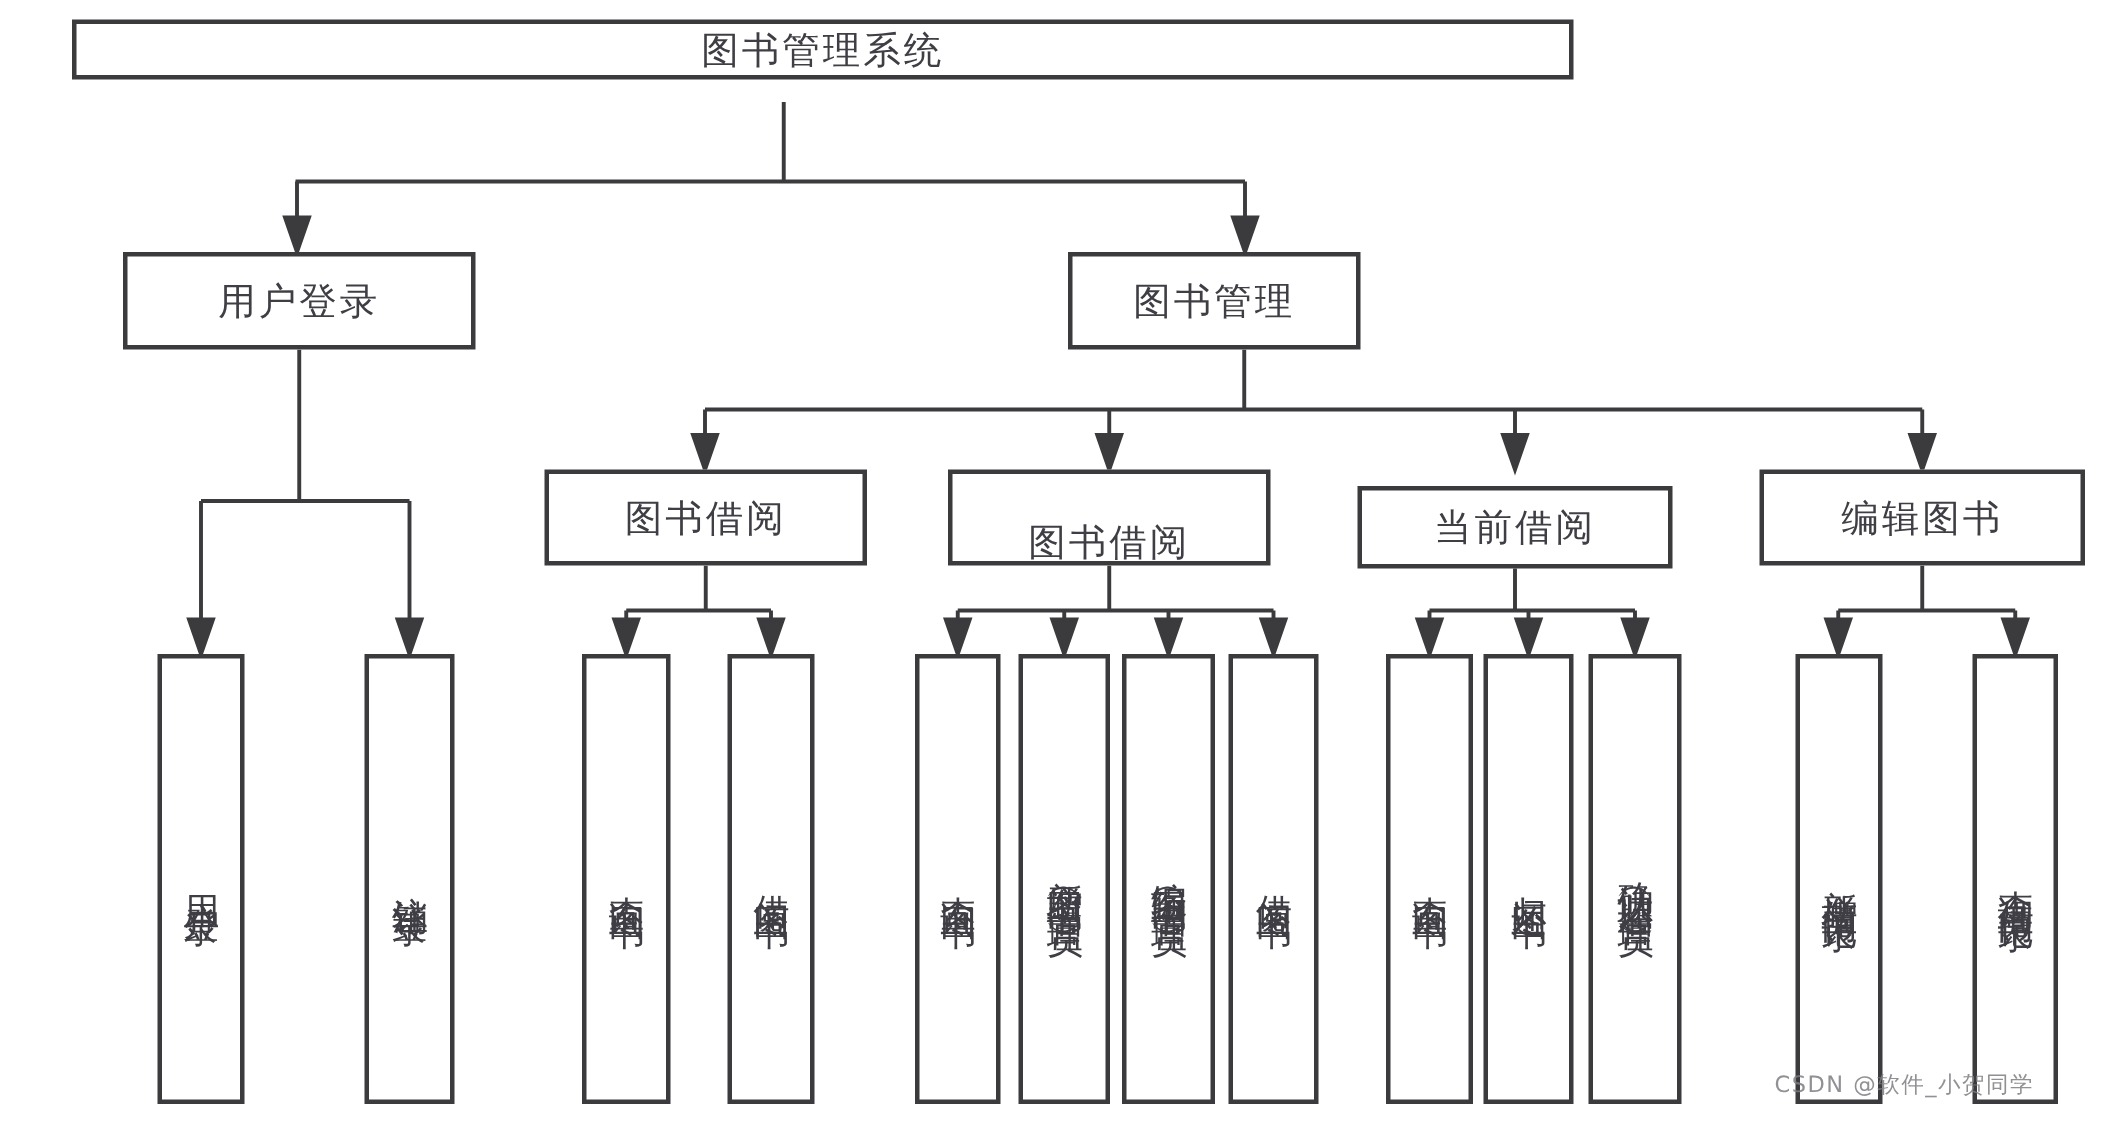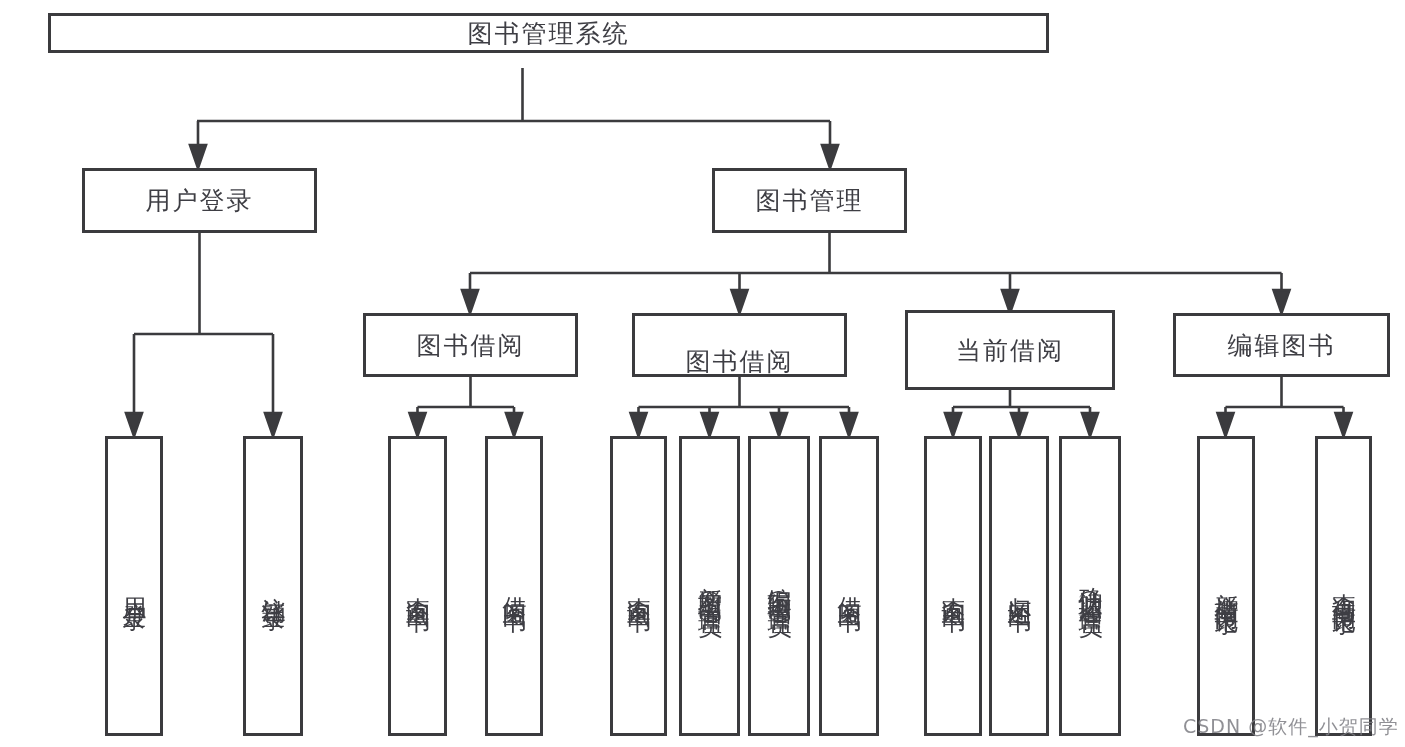--- a/index.html
+++ b/index.html
@@ -40,21 +40,21 @@
   .vbox span {
     writing-mode: vertical-rl;
     letter-spacing: 4px;
     font-size: 24px;
     line-height: 1.2;
   }
   #watermark {
     position: absolute;
     left: 1183px;
     top: 714px;
-    font-size: 19px;
+    font-size: 15px;
     letter-spacing: 1px;
     color: rgba(125, 125, 130, 0.85);
     z-index: 5;
     white-space: nowrap;
   }
 </style>
 </head>
 <body>
 
 <div id="stage">
@@ -119,21 +119,21 @@
   <div class="box" style="left:712px; top:168px; width:195px; height:65px;">
     <span class="hlabel">图书管理</span>
   </div>
 
   <div class="box" style="left:363px; top:313px; width:215px; height:64px;">
     <span class="hlabel">图书借阅</span>
   </div>
   <div class="box" style="left:632px; top:313px; width:215px; height:64px;align-items:flex-end;">
     <span class="hlabel">图书借阅</span>
   </div>
-  <div class="box" style="left:905px; top:310px; width:210px; height:80px;text-align:center;">
+  <div class="box" style="left:905px; top:324px; width:210px; height:55px;text-align:center;">
     <span class="hlabel">当前借阅</span>
   </div>
   <div class="box" style="left:1173px; top:313px; width:217px; height:64px;">
     <span class="hlabel">编辑图书</span>
   </div>
 
   <div class="box vbox" style="left:105px; top:436px; width:58px; height:300px;">
     <span>用户登录</span>
   </div>
   <div class="box vbox" style="left:243px; top:436px; width:60px; height:300px;">

